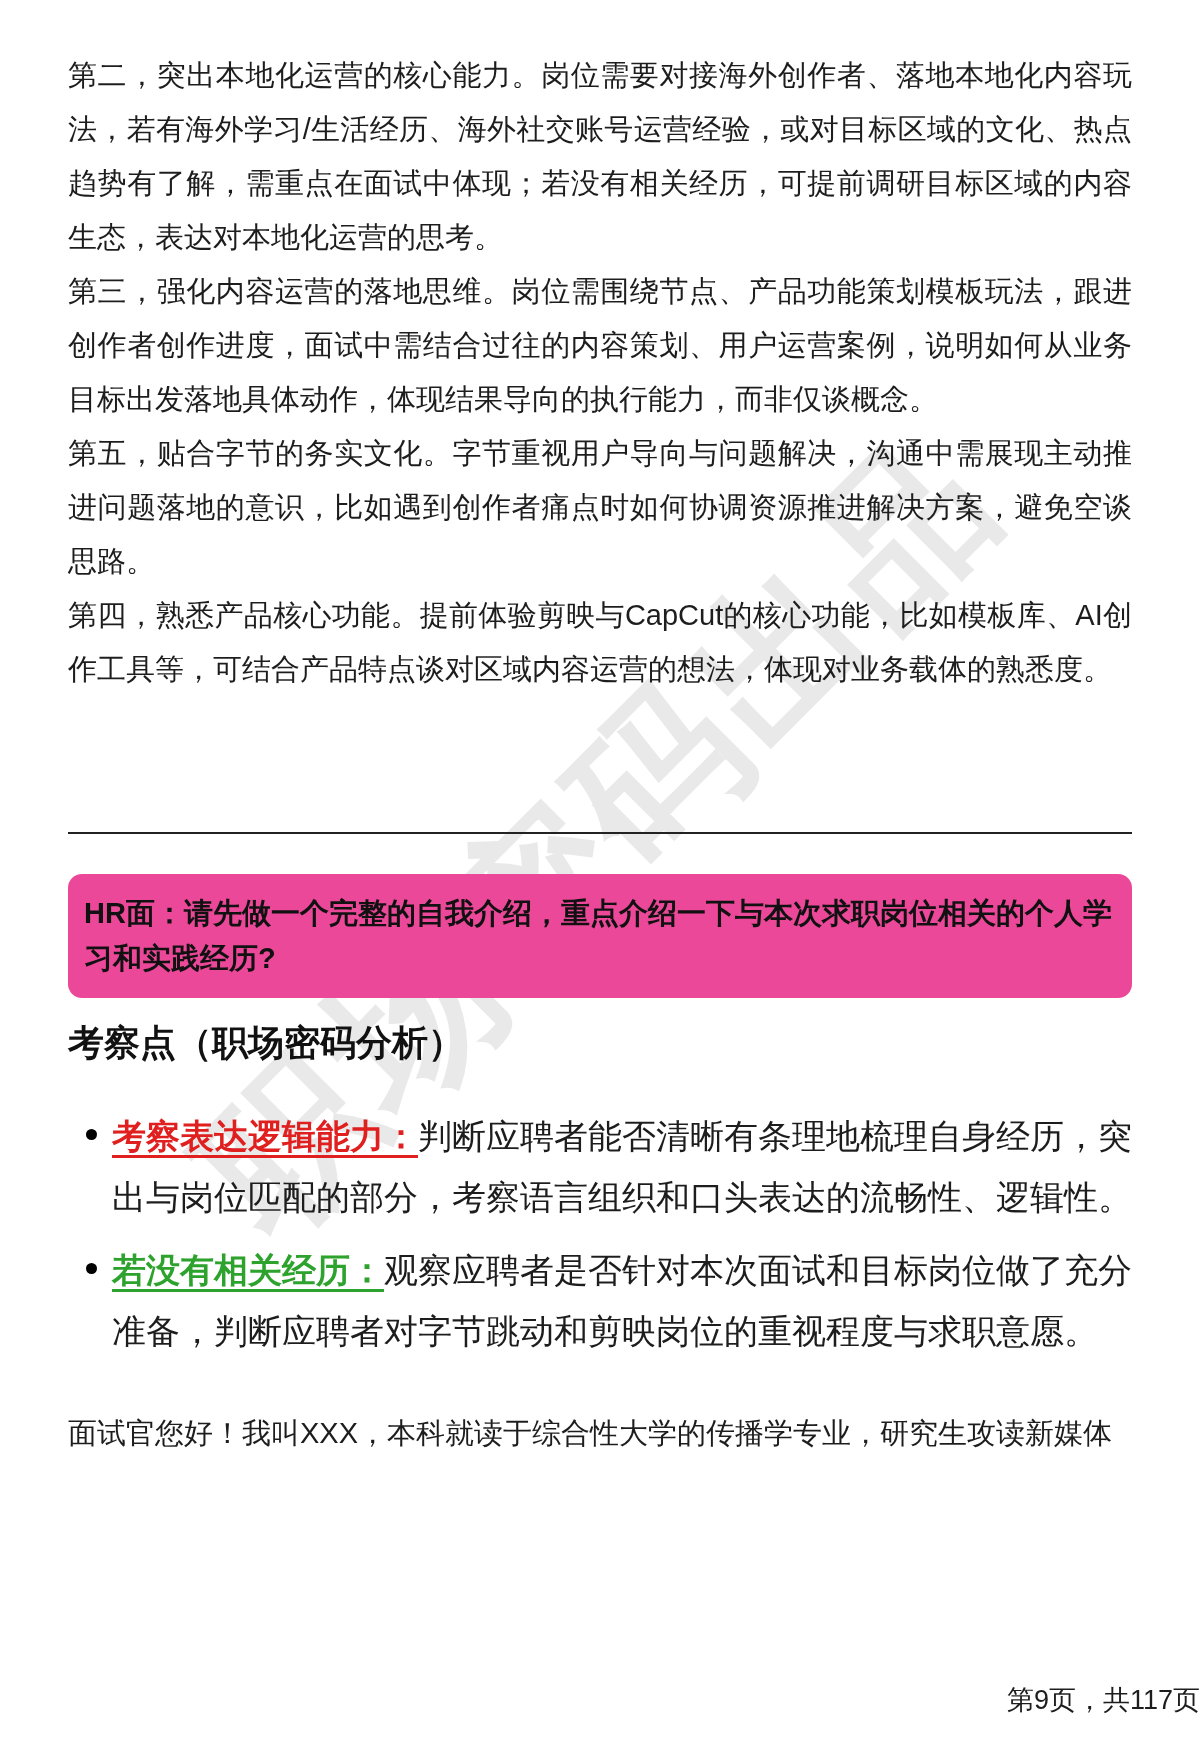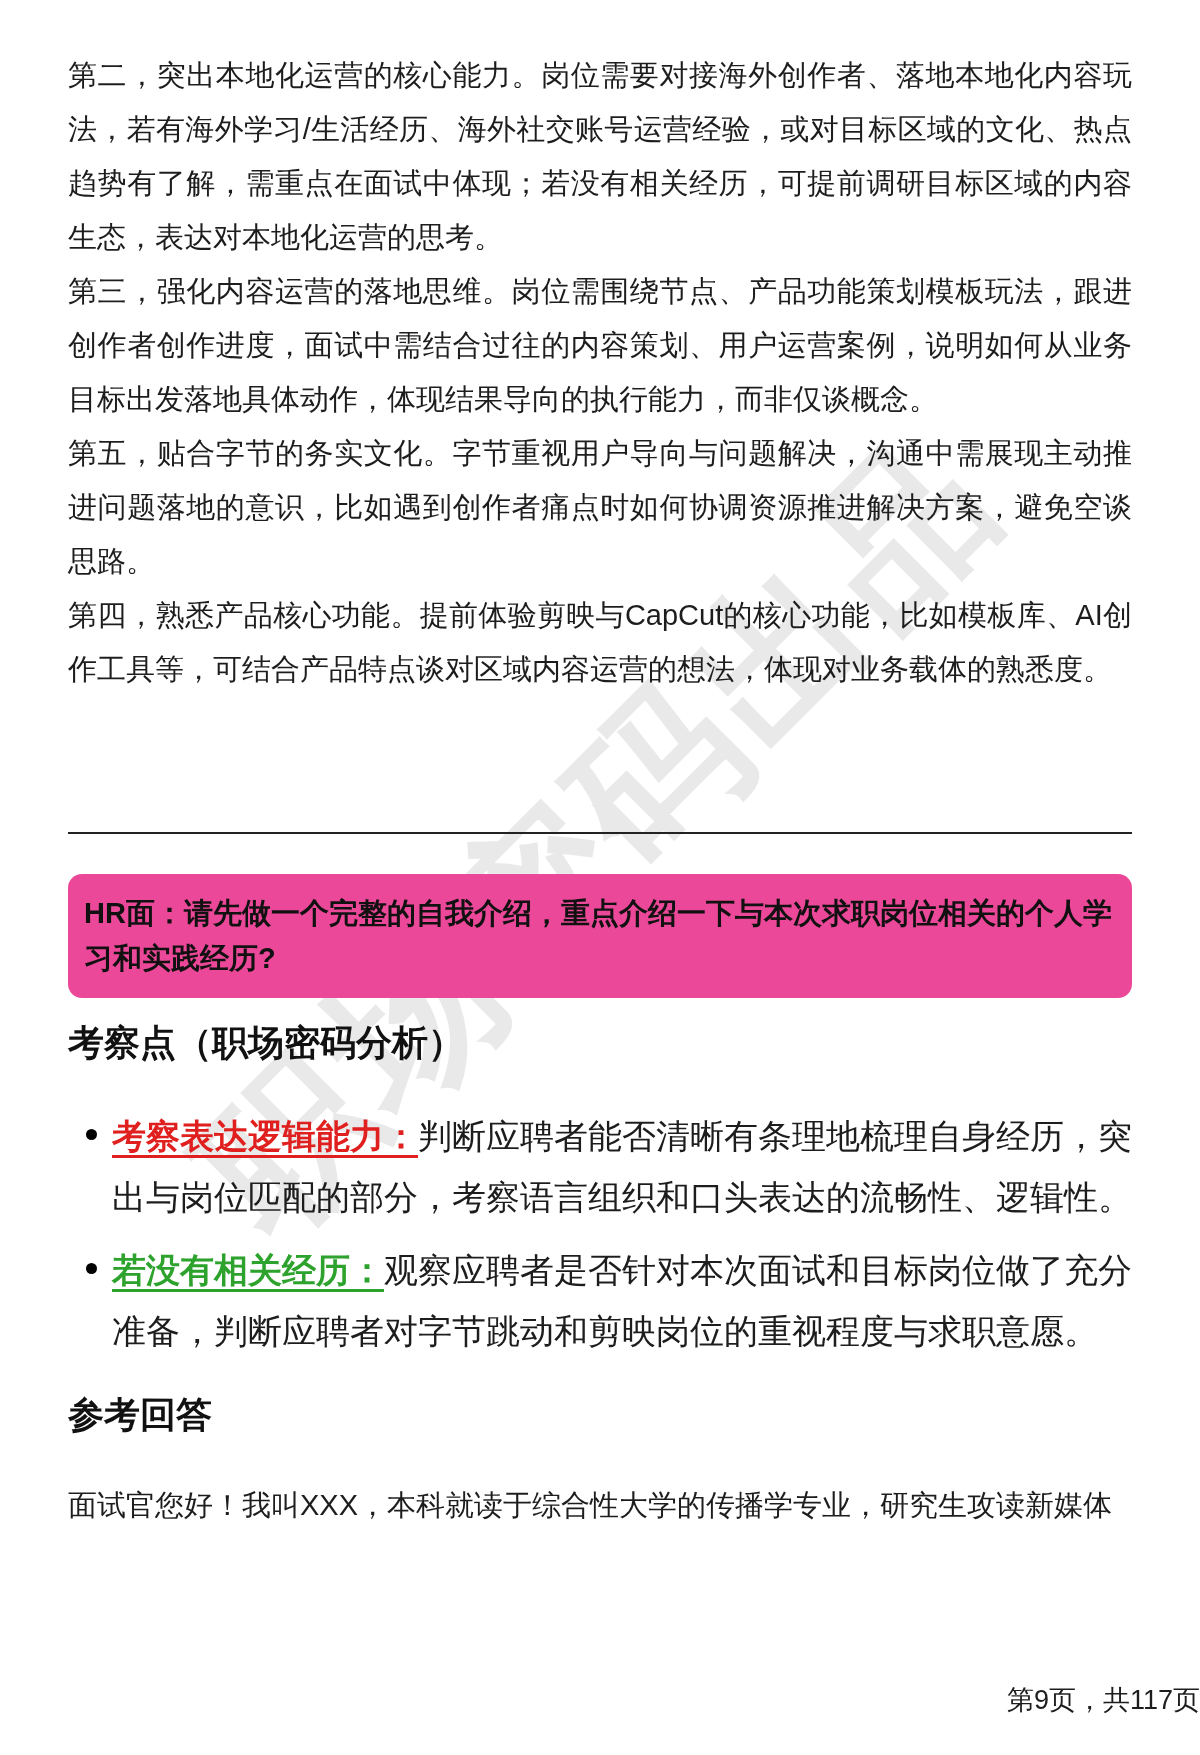--- a/index.html
+++ b/index.html
@@ -136,21 +136,20 @@
       <li>
         <span class="dot"></span>
         <span class="point-label" style="color: rgb(224, 31, 31);">考察表达逻辑能力：</span><span>判断应聘者能否清晰有条理地梳理自身经历，突出与岗位匹配的部分，考察语言组织和口头表达的流畅性、逻辑性。</span>
       </li>
       <li>
         <span class="dot"></span>
         <span class="point-label" style="color: rgb(45, 163, 45);">若没有相关经历：</span><span>观察应聘者是否针对本次面试和目标岗位做了充分准备，判断应聘者对字节跳动和剪映岗位的重视程度与求职意愿。</span>
       </li>
     </ul>
 
-    <h2 class="section-heading ref-heading">参考回答</h2>
 
     <p class="body-text answer-text">面试官您好！我叫XXX，本科就读于综合性大学的传播学专业，研究生攻读新媒体</p>
 
   </div>
 
   <div class="page-footer">第9页，共117页</div>
 
 </div>
 
 </body></html>

